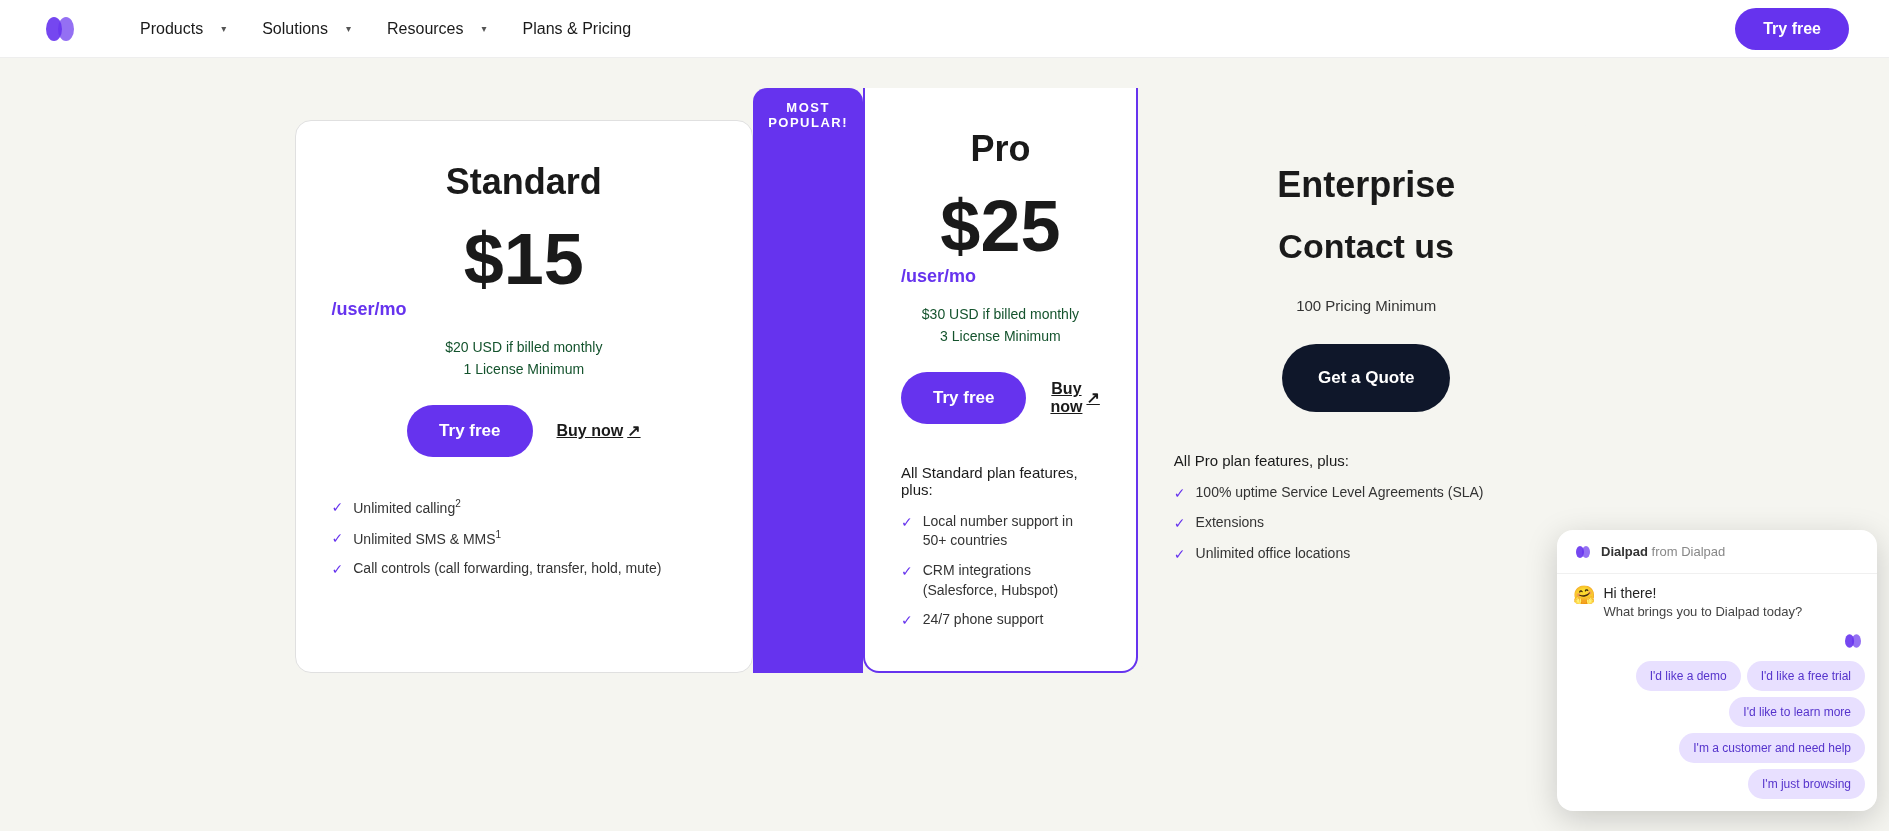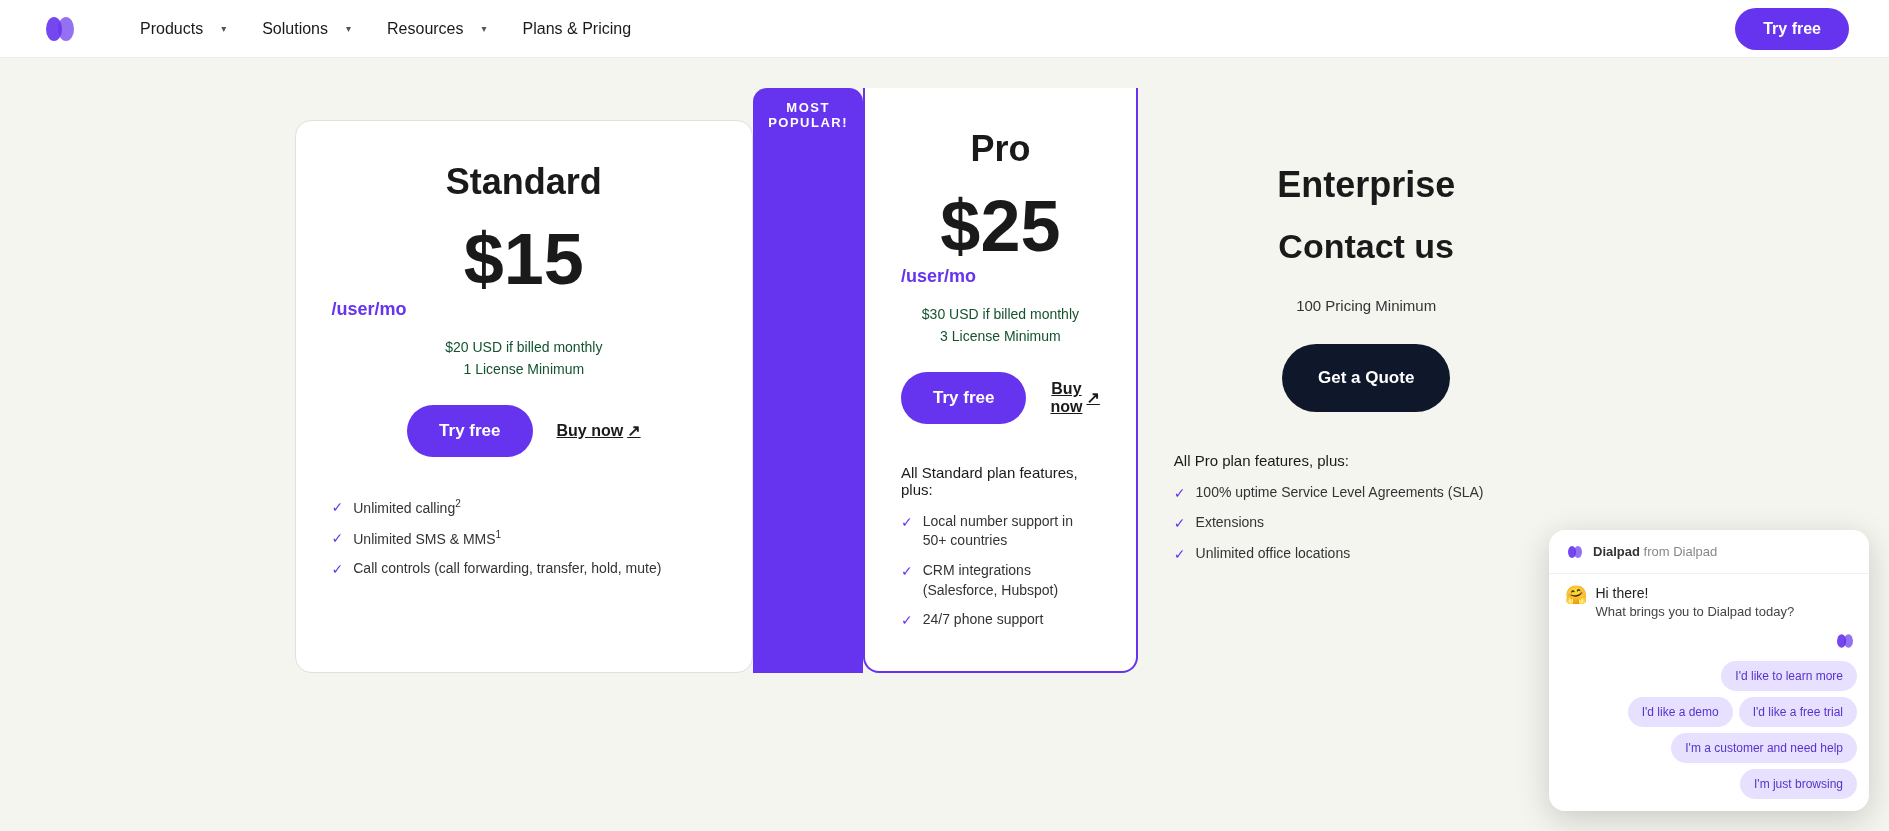--- a/index.html
+++ b/index.html
@@ -247,21 +247,21 @@
       font-weight: 700;
       cursor: pointer;
       display: block;
       margin: 0 auto 40px;
     }
 
     
     .chat-widget {
       position: fixed;
       bottom: 20px;
-      right: 20px;
+      right: 12px;
       width: 320px;
       background: #fff;
       border-radius: 16px;
       box-shadow: 0 8px 32px rgba(0,0,0,0.18);
       overflow: hidden;
       z-index: 100;
     }
 
     .chat-header {
       padding: 14px 16px 8px;
@@ -480,26 +480,26 @@
 
   <div style="padding: 4px 12px 4px; display: flex; justify-content: flex-end; gap: 4px;">
     <svg width="24" height="16" viewBox="0 0 40 28">
       <ellipse cx="14" cy="14" rx="8" ry="12" fill="#6633ee" opacity="0.9"></ellipse>
       <ellipse cx="26" cy="14" rx="8" ry="12" fill="#6633ee" opacity="0.7"></ellipse>
     </svg>
   </div>
 
   <div class="chat-options">
     <div class="chat-option-row">
-      <button class="chat-option-btn">I'd like to learn more</button>
-    </div>
-    <div class="chat-option-row">
       <button class="chat-option-btn">I'd like a demo</button>
       <button class="chat-option-btn">I'd like a free trial</button>
     </div>
     <div class="chat-option-row">
+      <button class="chat-option-btn">I'd like to learn more</button>
+    </div>
+    <div class="chat-option-row">
       <button class="chat-option-btn">I'm a customer and need help</button>
     </div>
     <div class="chat-option-row">
       <button class="chat-option-btn">I'm just browsing</button>
     </div>
   </div>
 </div>
 
 </body></html>

